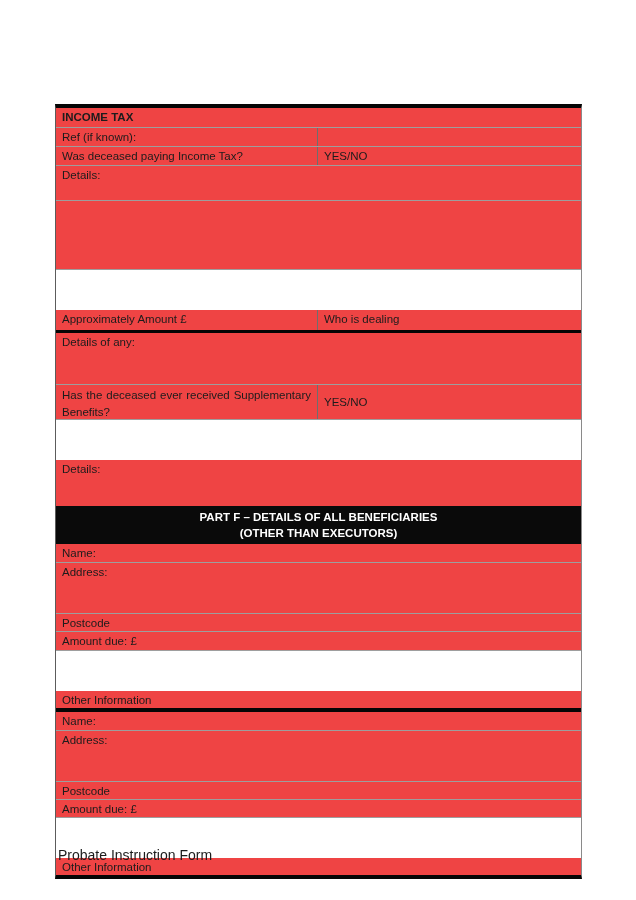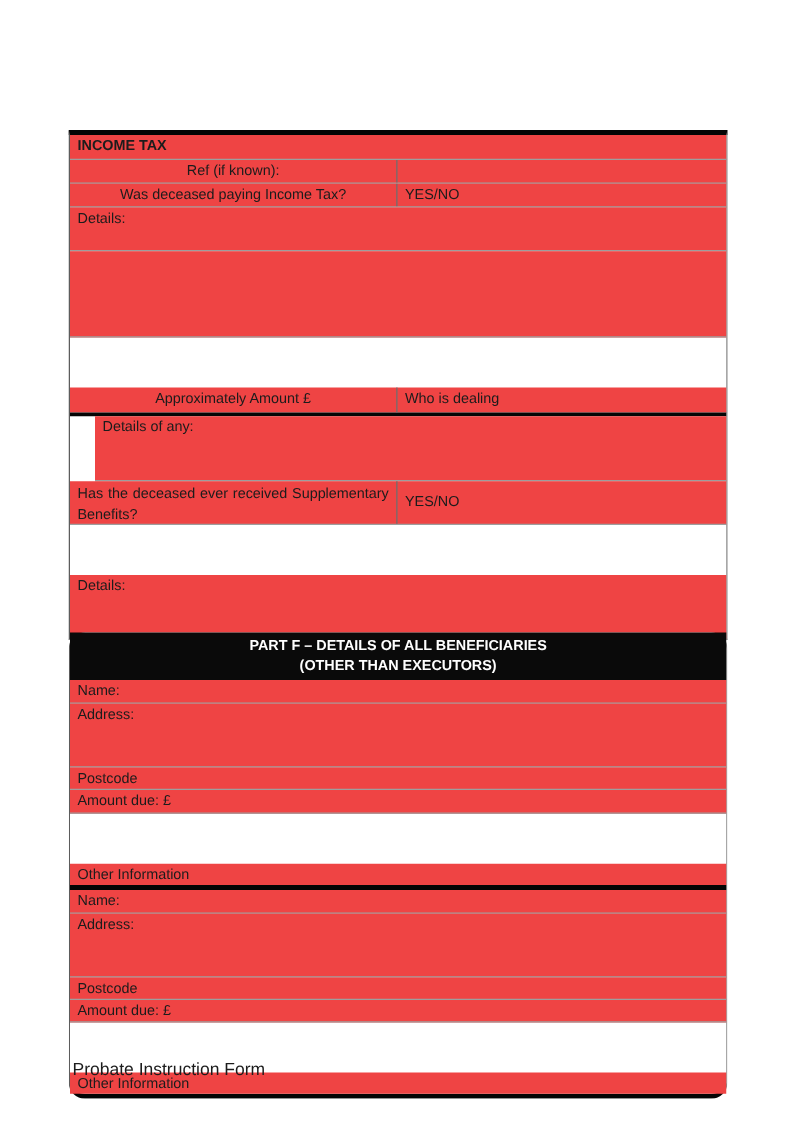--- a/index.html
+++ b/index.html
@@ -16,51 +16,50 @@
     font-size:11.5px;line-height:15px;box-sizing:content-box;
   }
   #table-income-tax{
     top:104px;
     border-top:4px solid #050505;
     border-bottom:1px solid #9a9a9a;
   }
   #table-part-f{
     top:506px;
     border-bottom:4px solid #050505;
-    border-radius:13px;
   }
 
   .row{
     box-sizing:border-box;display:flex;align-items:stretch;
     border-bottom:1px solid #9e9e9e;background:#ef4444;
   }
   .row.no-bb{border-bottom:none;margin-top:40px;}
   .thick-divider{height:3px;background:#050505;}
   .thick-divider.h4{height:4px;}
 
   .c{padding:2px 6px;box-sizing:border-box;}
-  .half-l{width:262px;border-right:1px solid #6e6e6e;text-align:center;}
+  .half-l{width:262px;border-right:1px solid #6e6e6e;}
   .half-r{flex:1;}
   .bold{font-weight:bold;}
   .vcenter{display:flex;align-items:center;}
   .justify{text-align:justify;line-height:17px;}
 
   .black-header{
     background:#0a0a0a;color:#ffffff;font-weight:bold;text-align:center;
     padding:3px 0;height:38px;box-sizing:border-box;
   }
   .black-header div{line-height:16px;}
 
   .footer-text{
     position:absolute;left:58px;top:847px;font-size:14px;color:#1c1c1c;
   }
 
   
   .h17{height:17px;} .h18{height:18px;} .h19{height:19px;} .h20{height:20px;}
-  .h35{height:35px;} .h51{height:51px;} .h52{height:52px;margin-left:20px;} .h69{height:69px;}
+  .h35{height:35px;} .h51{height:51px;} .h52{height:52px;} .h69{height:69px;}
 </style>
 </head>
 <body>
 
 <div class="page">
 
   <div class="tbl" id="table-income-tax">
 
     <div class="row h20">
       <div class="c bold">INCOME TAX</div>

